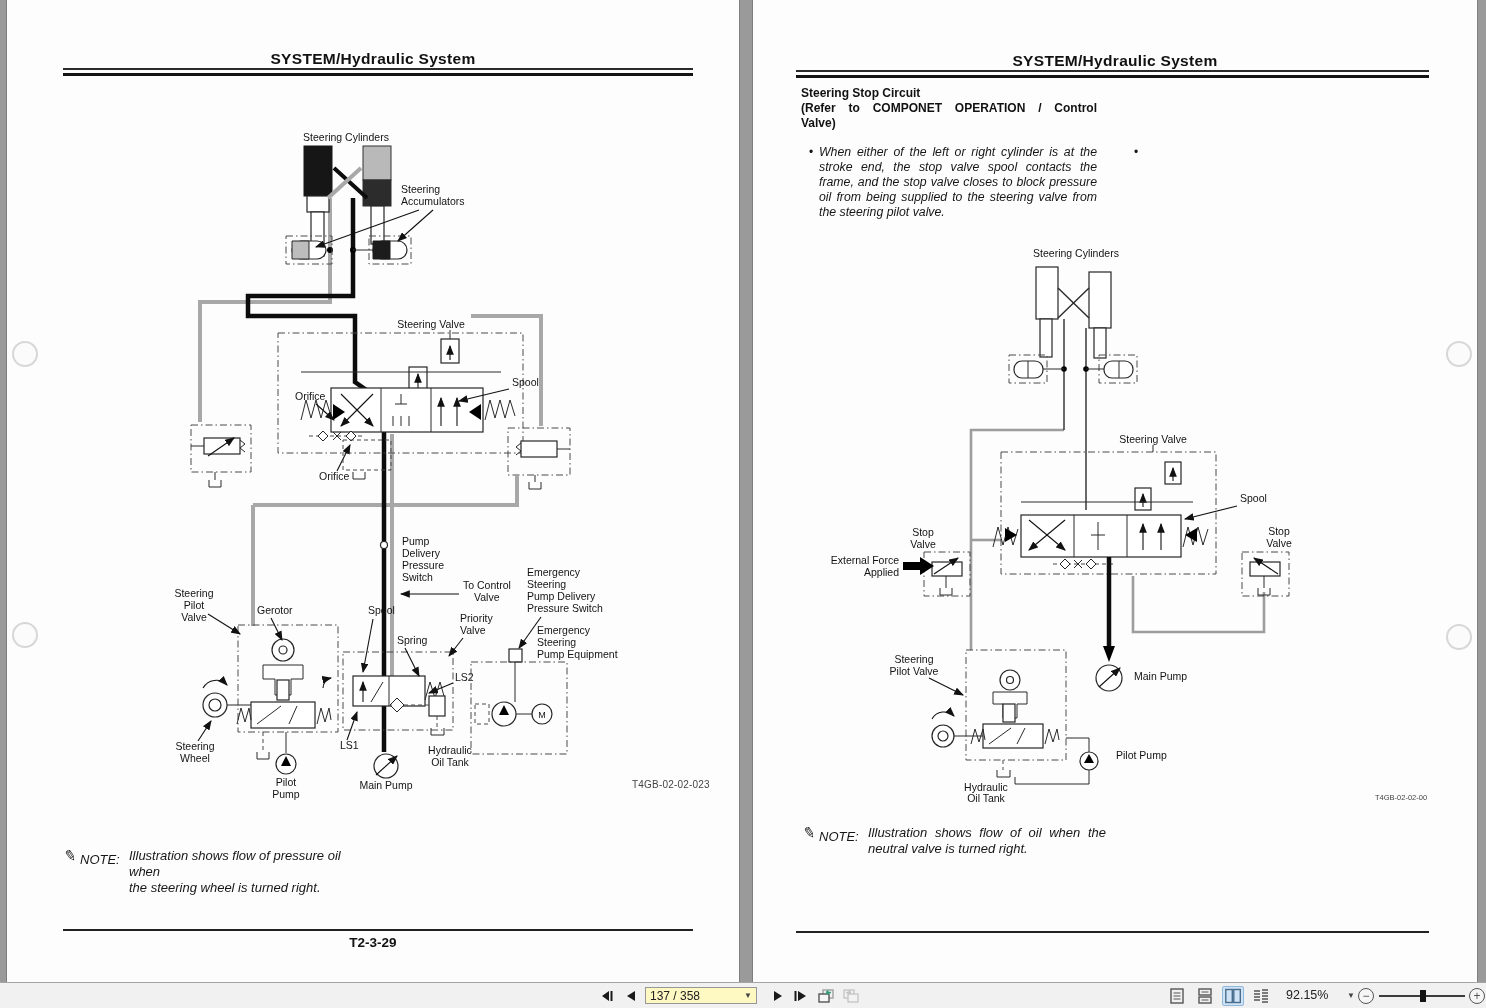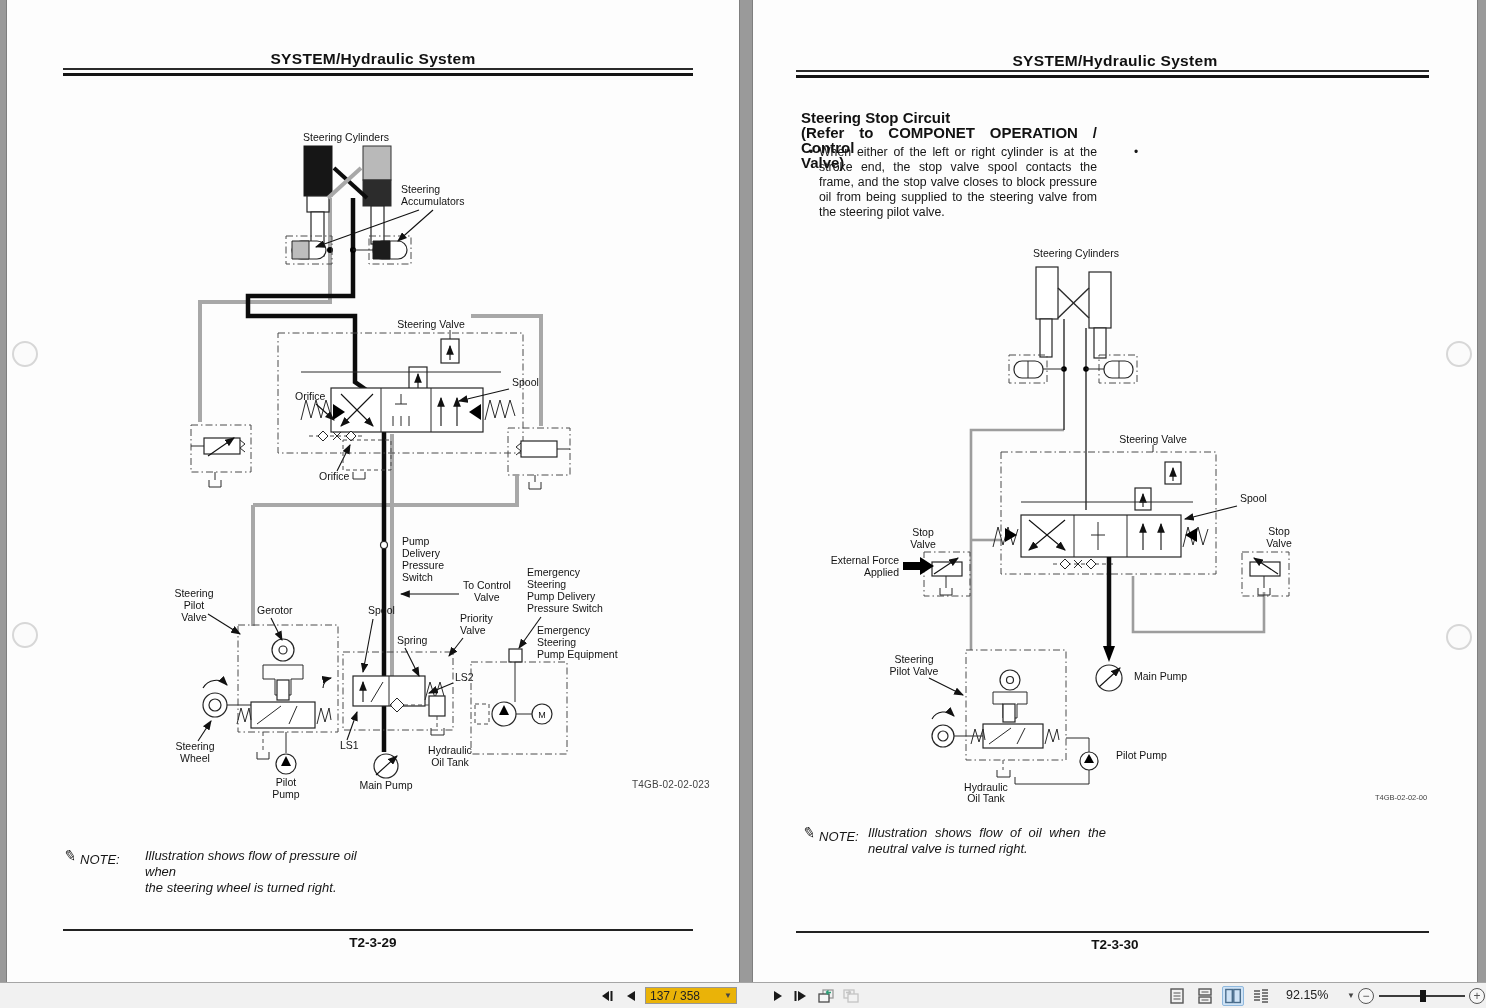--- a/index.html
+++ b/index.html
@@ -12,39 +12,39 @@
   .page-title{position:absolute;width:100%;text-align:center;font-size:15.5px;font-weight:bold;color:#111;letter-spacing:.3px;}
   .header-rule{position:absolute;height:3px;border-top:2px solid #2b2b2b;border-bottom:3px solid #141414;}
   .footer-rule{position:absolute;height:0;border-top:2px solid #222;}
   .footer-num{position:absolute;width:100%;text-align:center;font-weight:bold;font-size:13.5px;color:#111;}
   .fig-code{position:absolute;font-size:10px;color:#444;letter-spacing:.2px;}
   .note{position:absolute;font-style:italic;font-size:13px;color:#161616;}
   .note .pencil{position:absolute;left:-16px;top:-1px;font-style:normal;font-size:15px;transform:rotate(10deg);display:inline-block;color:#222;}
   .note-label{position:absolute;left:0;top:4px;}
   .note-body{position:absolute;left:49px;top:0;width:250px;line-height:16px;}
   .jl{text-align:justify;text-align-last:justify;}
-  .section-heading{position:absolute;font-size:15px;font-weight:bold;color:#111;line-height:15px;margin-top:24px;}
+  .section-heading{position:absolute;font-size:12px;font-weight:bold;color:#111;line-height:15px;}
   .bullet-col{position:absolute;font-size:12.3px;color:#161616;line-height:15px;text-align:justify;}
   .bullet-dot{position:absolute;font-size:12px;color:#161616;}
   svg text{font-family:"Liberation Sans",sans-serif;font-size:10.5px;fill:#131313;}
   svg .mid{text-anchor:middle;} svg .end{text-anchor:end;}
   svg .thin{stroke:#2a2a2a;stroke-width:1;fill:none;}
   svg .med{stroke:#2a2a2a;stroke-width:1.4;fill:none;}
   svg .blk{stroke:#0c0c0c;stroke-width:4.5;fill:none;}
   svg .gry{stroke:#a8a8a8;stroke-width:4;fill:none;}
   svg .gry2{stroke:#9d9d9d;stroke-width:2.6;fill:none;}
   svg .dd{stroke:#4a4a4a;stroke-width:1;fill:none;stroke-dasharray:7 3 1.5 3;}
   svg .dsh{stroke:#4a4a4a;stroke-width:1;fill:none;stroke-dasharray:4 3;}
   svg .comp{fill:#ffffff;stroke:#262626;stroke-width:1.2;}
   svg .ldr{stroke:#111;stroke-width:1.1;fill:none;}
   .diagram-svg{position:absolute;}
   
   .toolbar{position:absolute;left:0;bottom:0;width:1486px;height:26px;background:#f1f1f1;border-top:1px solid #a5a5a5;box-sizing:border-box;}
   .tb-btn{position:absolute;top:3px;height:20px;display:flex;align-items:center;justify-content:center;cursor:default;}
-  .page-combo{position:absolute;left:645px;top:4px;width:92px;height:17px;background:#eab308;border:1px solid #979797;display:flex;align-items:center;font-size:12px;color:#222;padding:0 4px;box-sizing:border-box;}
+  .page-combo{position:absolute;left:645px;top:4px;width:112px;height:17px;background:#fef9c3;border:1px solid #979797;display:flex;align-items:center;font-size:12px;color:#222;padding:0 4px;box-sizing:border-box;}
   .page-combo .caret{margin-left:auto;font-size:8px;color:#444;}
   .zoom-text{position:absolute;left:1286px;top:5px;font-size:12.5px;color:#222;}
   .zoom-caret{position:absolute;left:1347px;top:8px;font-size:8px;color:#444;}
   .zoom-slider{position:absolute;left:1379px;top:3px;width:86px;height:20px;}
   .zoom-slider .track{position:absolute;left:0;top:9px;width:86px;height:2px;background:#3c3c3c;}
   .zoom-slider .handle{position:absolute;left:41px;top:4px;width:6px;height:12px;background:#141414;}
   .circle-btn{width:16px;height:16px;border:1.4px solid #555;border-radius:50%;display:flex;align-items:center;justify-content:center;font-size:12px;color:#555;line-height:1;box-sizing:border-box;background:#f6f6f6;}
   .layout-btn{position:absolute;top:3px;width:22px;height:20px;display:flex;align-items:center;justify-content:center;}
   .layout-btn.sel{background:#cfe3f6;border:1px solid #8fb8dd;box-sizing:border-box;border-radius:2px;}
 </style>
@@ -245,21 +245,21 @@
       <text class="mid" x="541" y="598" style="font-size:9px">M</text>
       <line class="thin" x1="515" y1="594" x2="531" y2="594"></line>
       <rect class="dsh" x="474" y="584" width="14" height="20"></rect>
     </svg>
 
     <div class="fig-code" style="left:625px;top:779px;">T4GB-02-02-023</div>
 
     <div class="note" style="left:73px;top:848px;">
       <span class="pencil">✎</span>
       <span class="note-label">NOTE:</span>
-      <div class="note-body" style="width:238px;margin-left:16px;">
+      <div class="note-body" style="width:238px;">
         <div>Illustration shows flow of pressure oil when</div>
         <div>the steering wheel is turned right.</div>
       </div>
     </div>
 
     <div class="footer-rule" style="left:56px;width:630px;top:929px;"></div>
     <div class="footer-num" style="top:935px;">T2-3-29</div>
   </div>
 
   <div class="page" id="right-page">
@@ -269,21 +269,21 @@
     <div class="page-title" style="top:52px;">SYSTEM/Hydraulic System</div>
     <div class="header-rule" style="left:43px;width:633px;top:70px;"></div>
 
     <div class="section-heading" style="left:48px;top:86px;width:296px;">
       <div>Steering Stop Circuit</div>
       <div class="jl">(Refer to COMPONET OPERATION / Control</div>
       <div>Valve)</div>
     </div>
 
     <span class="bullet-dot" style="left:56px;top:145px;">•</span>
-    <div class="bullet-col" style="left:66px;top:145px;width:278px;">When either of the left or right cylinder is at the stroke end, the stop valve spool contacts the frame, and the stop valve closes to block pressure oil from being supplied to the steering valve from the steering pilot valve.</div>
+    <div class="bullet-col" style="left:66px;top:145px;width:278px;font-style:italic;">When either of the left or right cylinder is at the stroke end, the stop valve spool contacts the frame, and the stop valve closes to block pressure oil from being supplied to the steering valve from the steering pilot valve.</div>
     <span class="bullet-dot" style="left:381px;top:145px;">•</span>
 
     <svg class="diagram-svg" style="left:0;top:240px;" width="726" height="580" viewBox="0 0 726 580">
       <defs>
         <marker id="ahR" markerWidth="9" markerHeight="7" refX="8" refY="3.5" orient="auto">
           <path d="M0,0 L9,3.5 L0,7 z" fill="#111"></path>
         </marker>
       </defs>
 
       <path class="gry2" d="M311,190 H218 V410"></path>
@@ -401,21 +401,20 @@
     <div class="note" style="left:66px;top:825px;">
       <span class="pencil">✎</span>
       <span class="note-label">NOTE:</span>
       <div class="note-body" style="width:238px;">
         <div class="jl">Illustration shows flow of oil when the</div>
         <div>neutral valve is turned right.</div>
       </div>
     </div>
 
     <div class="footer-rule" style="left:43px;width:633px;top:931px;"></div>
-    <div class="footer-num" style="top:937px;">T2-3-30</div>
   </div>
 </div>
 
 <div class="toolbar">
   <div class="tb-btn" style="left:598px;width:18px;">
     <svg width="14" height="12">
         <polygon points="9,1 2,6 9,11" fill="#1a1a1a"></polygon>
         <rect x="10.5" y="1" width="2" height="10" fill="#1a1a1a"></rect>
       </svg>
   </div>

